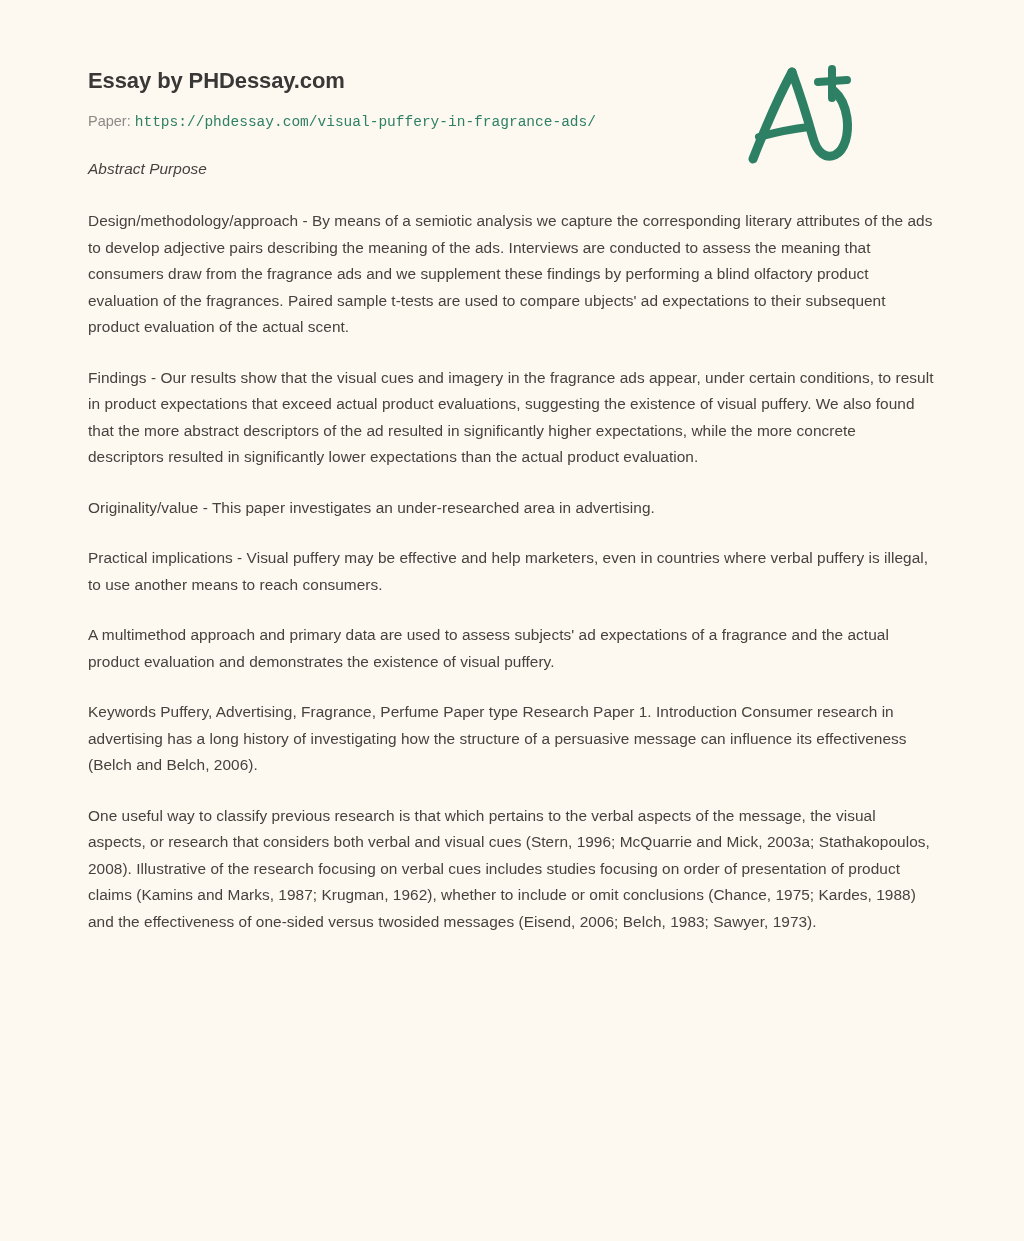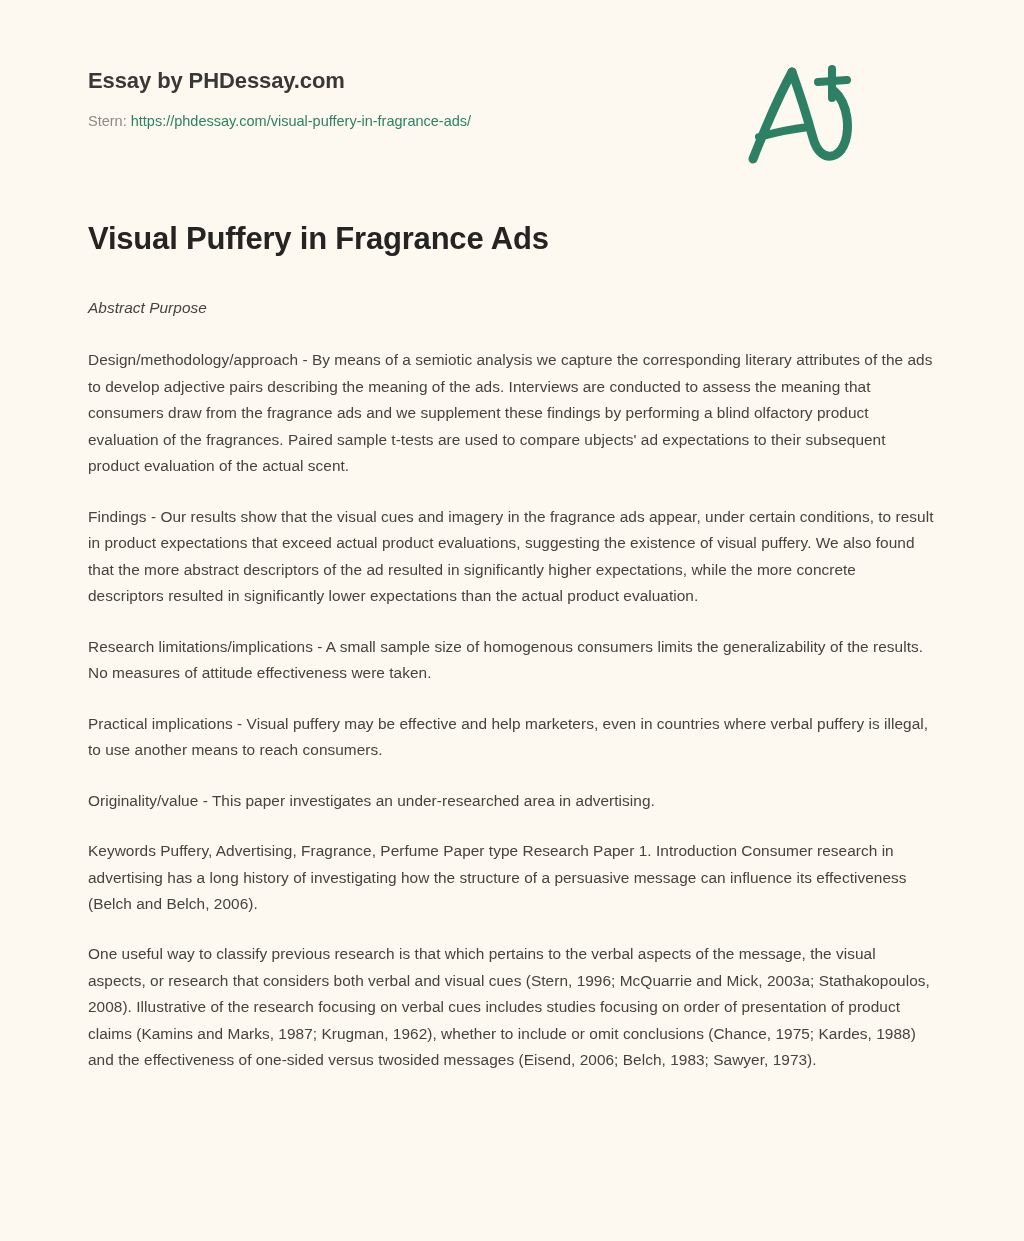--- a/index.html
+++ b/index.html
@@ -43,20 +43,21 @@
     margin-top: 18px;
     font-size: 14.5px;
     color: #8d8a85;
     line-height: 1.3;
     white-space: nowrap;
   }
 
   .source-link {
     color: #2e8065;
     text-decoration: none;
+    font-family: Liberation Mono, monospace;
   }
 
   .logo {
     position: absolute;
     right: 78px;
     top: 58px;
     width: 118px;
     height: 108px;
   }
   .logo svg { display: block; width: 100%; height: 100%; }
@@ -90,47 +91,46 @@
     font-style: italic;
   }
 </style>
 </head>
 <body>
 
 <div class="page">
 
   <div class="header">
     <div class="brand-line">Essay by PHDessay.com</div>
-    <div class="source-line"><span>Stern:</span> <a class="source-link" href="#">https://phdessay.com/visual-puffery-in-fragrance-ads/</a></div>
+    <div class="source-line"><span>Paper:</span> <a class="source-link" href="#">https://phdessay.com/visual-puffery-in-fragrance-ads/</a></div>
 
     <div class="logo">
       <svg viewBox="0 0 118 108" xmlns="http://www.w3.org/2000/svg" aria-hidden="true">
         <g fill="none" stroke="#2e8065" stroke-linecap="round" stroke-linejoin="round">
 
           <path d="M13 101 C 22 78, 38 40, 52 14" stroke-width="9"></path>
 
           <path d="M52 14 C 60 36, 68 62, 73 80 C 77 95, 86 101, 95 97 C 105 92, 109 76, 107 60 C 105 47, 100 38, 94 33" stroke-width="9"></path>
 
           <path d="M19 79 C 33 75, 52 71, 69 69" stroke-width="8"></path>
 
           <path d="M92 11 L 92 40" stroke-width="8"></path>
 
           <path d="M78 24 L 107 22" stroke-width="8"></path>
         </g>
       </svg>
     </div>
   </div>
 
-  <h1 class="doc-title">Visual Puffery in Fragrance Ads</h1>
 
   <div class="article">
     <p class="lede">Abstract Purpose</p>
     <p>Design/methodology/approach - By means of a semiotic analysis we capture the corresponding literary attributes of the ads to develop adjective pairs describing the meaning of the ads. Interviews are conducted to assess the meaning that consumers draw from the fragrance ads and we supplement these findings by performing a blind olfactory product evaluation of the fragrances. Paired sample t-tests are used to compare ubjects' ad expectations to their subsequent product evaluation of the actual scent.</p>
     <p>Findings - Our results show that the visual cues and imagery in the fragrance ads appear, under certain conditions, to result in product expectations that exceed actual product evaluations, suggesting the existence of visual puffery. We also found that the more abstract descriptors of the ad resulted in significantly higher expectations, while the more concrete descriptors resulted in significantly lower expectations than the actual product evaluation.</p>
-    <p>Research limitations/implications - A small sample size of homogenous consumers limits the generalizability of the results. No measures of attitude effectiveness were taken.</p>
+    <p>Originality/value - This paper investigates an under-researched area in advertising.</p>
     <p>Practical implications - Visual puffery may be effective and help marketers, even in countries where verbal puffery is illegal, to use another means to reach consumers.</p>
-    <p>Originality/value - This paper investigates an under-researched area in advertising.</p>
+    <p>A multimethod approach and primary data are used to assess subjects' ad expectations of a fragrance and the actual product evaluation and demonstrates the existence of visual puffery.</p>
     <p>Keywords Puffery, Advertising, Fragrance, Perfume Paper type Research Paper 1. Introduction Consumer research in advertising has a long history of investigating how the structure of a persuasive message can influence its effectiveness (Belch and Belch, 2006).</p>
     <p>One useful way to classify previous research is that which pertains to the verbal aspects of the message, the visual aspects, or research that considers both verbal and visual cues (Stern, 1996; McQuarrie and Mick, 2003a; Stathakopoulos, 2008). Illustrative of the research focusing on verbal cues includes studies focusing on order of presentation of product claims (Kamins and Marks, 1987; Krugman, 1962), whether to include or omit conclusions (Chance, 1975; Kardes, 1988) and the effectiveness of one-sided versus twosided messages (Eisend, 2006; Belch, 1983; Sawyer, 1973).</p>
 
   </div>
 
 </div>
 
 </body></html>

